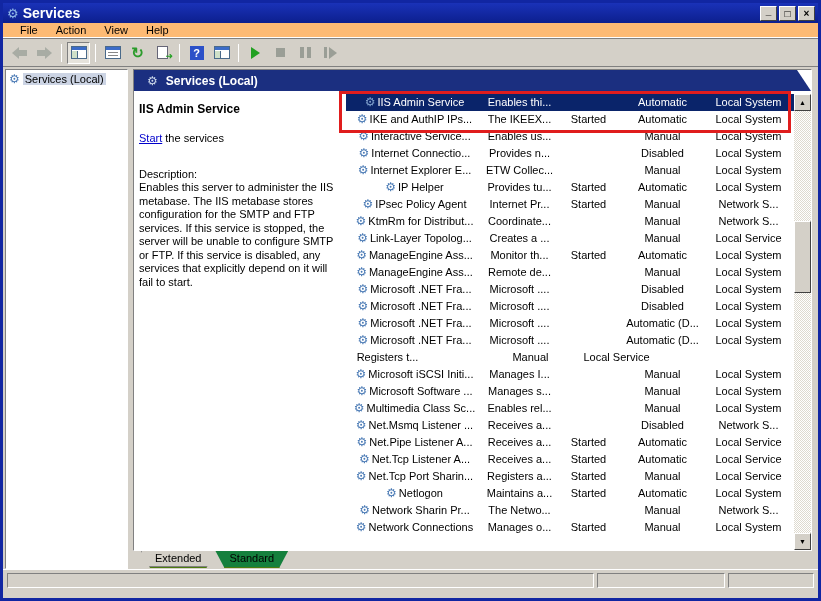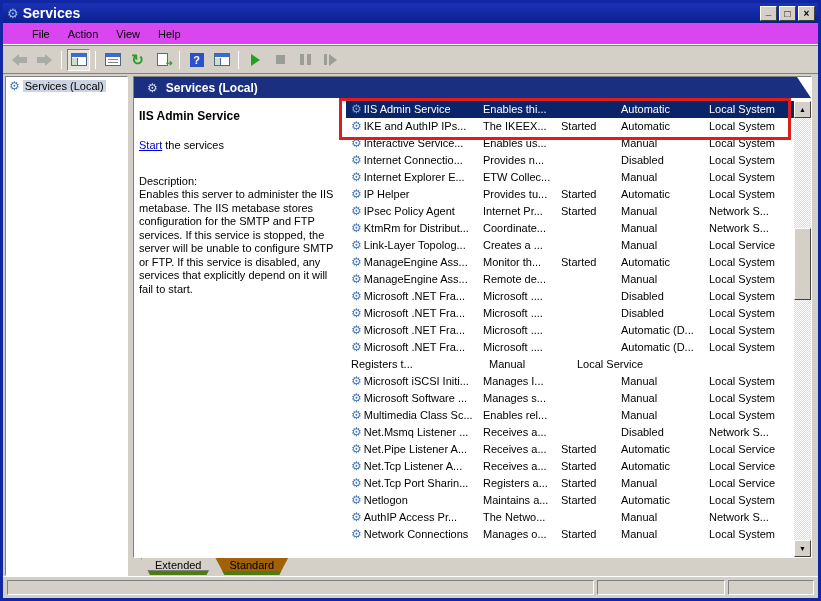--- a/index.html
+++ b/index.html
@@ -22,22 +22,22 @@
   .winbtn{
     width:17px; height:15px; margin-left:2px; background:#d4d0c8; color:#000;
     border-top:1px solid #fff; border-left:1px solid #fff;
     border-right:1px solid #404040; border-bottom:1px solid #404040;
     font-size:10px; line-height:13px; text-align:center; font-weight:bold;
   }
   .winbtn.min{ line-height:8px; }
 
   
   .menubar{
-    height:22px; display:flex; align-items:center; padding-left:20px;
-    border-bottom:1px solid #fff; background:#d946ef;
+    height:15px; display:flex; align-items:center; padding-left:8px;
+    border-bottom:1px solid #fff; background:#fdba74;
   }
   .menu-item{ padding:2px 9px; }
 
   
   .toolbar{
     height:29px; display:flex; align-items:center; padding-left:5px; gap:2px;
     border-top:1px solid #808080; background:#d4d0c8;
     border-bottom:1px solid #808080;
   }
   .tbtn{ width:23px; height:22px; display:flex; align-items:center; justify-content:center; }
@@ -105,21 +105,21 @@
   
   .listview{ width:448px; flex:none; display:flex; flex-direction:column; overflow:hidden; }
   .lheader{ display:flex; height:19px; flex:none; }
   .hcell{
     background:#d4d0c8; height:19px; padding:2px 4px 0 5px;
     border-top:1px solid #fff; border-left:1px solid #fff;
     border-right:1px solid #808080; border-bottom:1px solid #808080;
     white-space:nowrap; overflow:hidden;
   }
   .sort-arrow{ color:#aaa69e; font-size:8px; margin-left:14px; text-shadow:0 1px 0 #fff; }
-  .rows{ flex:1; overflow:hidden; }
+  .rows{ flex:1; overflow:hidden;text-align:center; }
   .lrow{ display:flex; height:17px; line-height:17px; white-space:nowrap; }
   .lrow .cell{ overflow:hidden; padding-left:5px; }
   .lrow .cell .gear{ margin-right:2px; }
   .lrow.selected{ background:#0a246a; color:#fff; }
   .lrow.selected .gear{ color:#7fa0cc; }
   .c1{ width:132px; flex:none; }
   .c2{ width:78px; flex:none; }
   .c3{ width:60px; flex:none; }
   .c4{ width:88px; flex:none; }
   .c5{ width:84px; flex:none; }
@@ -144,24 +144,24 @@
   .red-box{
     position:absolute; left:206px; top:22px; width:452px; height:42px;
     border:3px solid #e01d1d; pointer-events:none; z-index:5;
   }
 
   
   .tabs-row{ height:18px; flex:none; display:flex; padding-left:8px; gap:0; align-items:flex-start; background:#d4d0c8; }
   .tab{
     height:17px; padding:1px 14px 0 14px; position:relative; background:#d4d0c8;
     clip-path:polygon(0 0, 100% 0, calc(100% - 9px) 100%, 9px 100%);
-    border-bottom:4px solid #4d7c0f;
+    border-bottom:1px solid #4d7c0f;
   }
   .tab.active{ background:#d4d0c8; box-shadow:inset 0 -1px 0 #808080, inset 1px 0 0 #808080; font-size:11px; }
-  .tab.inactive{ background:#a16207; }
+  .tab.inactive{ background:#15803d; }
 
   
   .statusbar{ height:22px; display:flex; gap:3px; padding:3px 4px 3px 4px; align-items:stretch;
     border-top:1px solid #fff; }
   .spanel{
     border-top:1px solid #808080; border-left:1px solid #808080;
     border-right:1px solid #fff; border-bottom:1px solid #fff;
   }
   .sp1{ flex:1; } .sp2{ width:128px; flex:none; } .sp3{ width:86px; flex:none; }
 </style>
@@ -440,21 +440,21 @@
                   <div class="cell c5">Local Service</div>
                 </div>
                 <div class="lrow">
                   <div class="cell c1"><span class="gear">⚙</span><span>Netlogon</span></div>
                   <div class="cell c2">Maintains a...</div>
                   <div class="cell c3">Started</div>
                   <div class="cell c4">Automatic</div>
                   <div class="cell c5">Local System</div>
                 </div>
                 <div class="lrow">
-                  <div class="cell c1"><span class="gear">⚙</span><span>AuthIP Access Pr...</span></div>
+                  <div class="cell c1"><span class="gear">⚙</span><span>Network Sharin Pr...</span></div>
                   <div class="cell c2">The Netwo...</div>
                   <div class="cell c3"></div>
                   <div class="cell c4">Manual</div>
                   <div class="cell c5">Network S...</div>
                 </div>
                 <div class="lrow">
                   <div class="cell c1"><span class="gear">⚙</span><span>Network Connections</span></div>
                   <div class="cell c2">Manages o...</div>
                   <div class="cell c3">Started</div>
                   <div class="cell c4">Manual</div>

